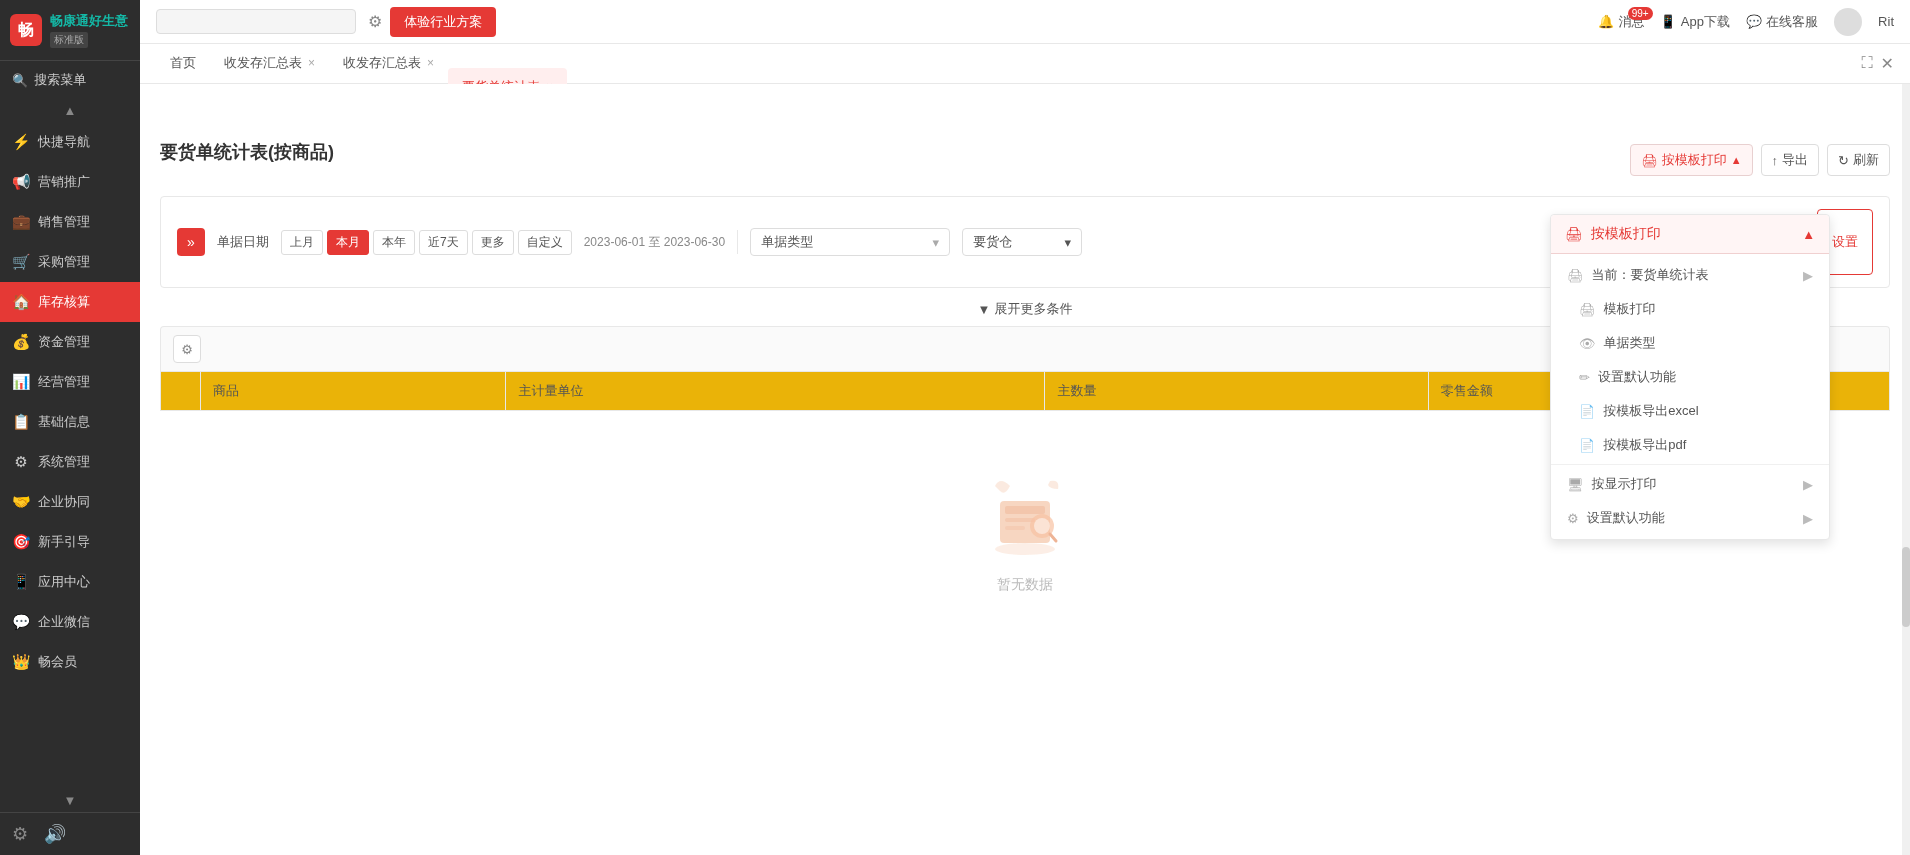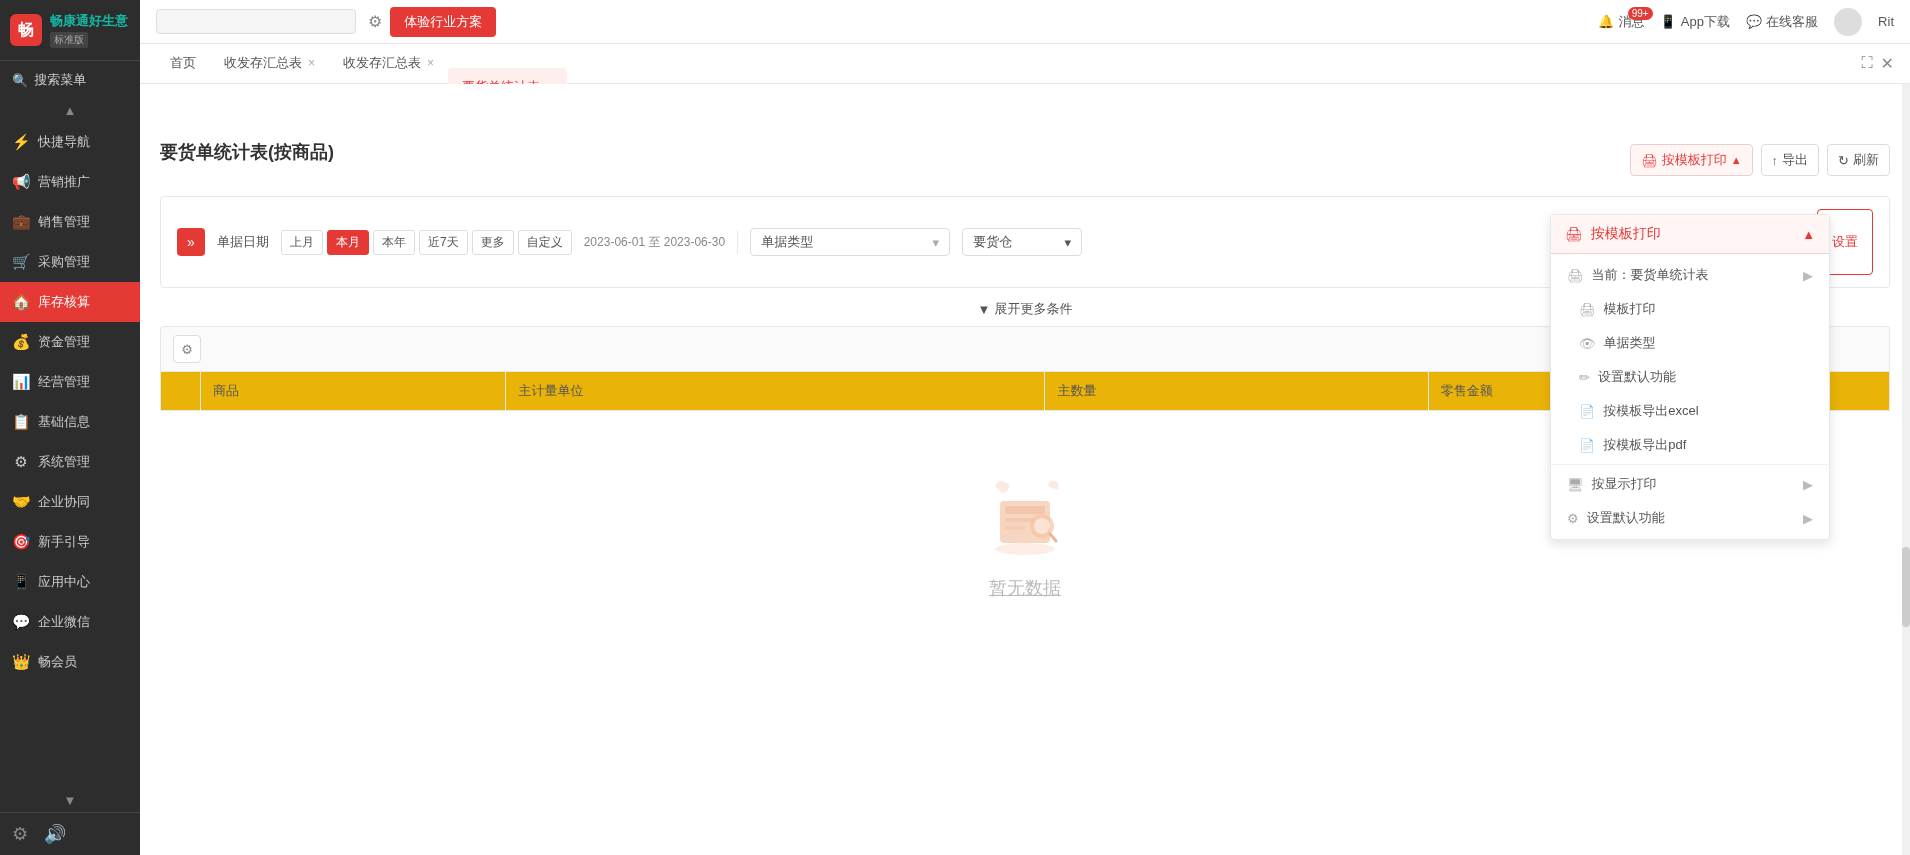--- a/index.html
+++ b/index.html
@@ -320,21 +320,21 @@
       text-align: center;
       padding: 60px 20px;
       color: #aaa;
     }
     .empty-icon-svg {
       width: 90px;
       height: 90px;
       margin: 0 auto 12px;
       opacity: 0.7;
     }
-    .empty-text { font-size: 18px; color: #bbb; text-decoration: underline; }
+    .empty-text { font-size: 14px; color: #bbb; }
 
     
     .print-dropdown {
       position: absolute;
       top: 130px;
       right: 80px;
       background: #fff;
       border: 1px solid #e8e8e8;
       border-radius: 4px;
       box-shadow: 0 4px 12px rgba(0,0,0,0.12);

